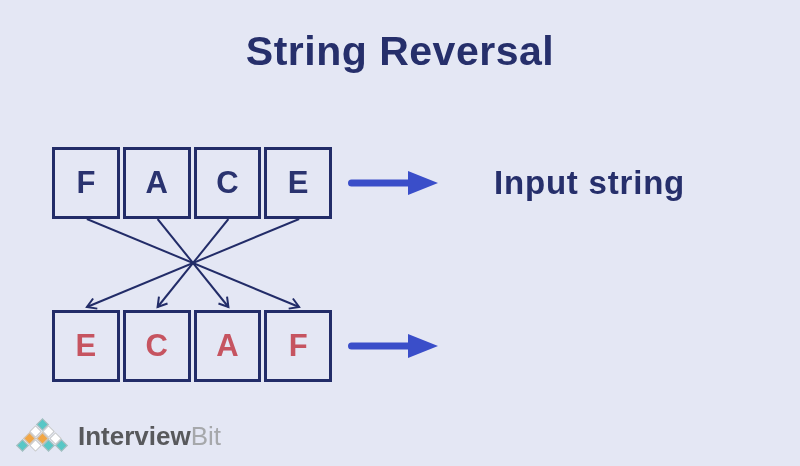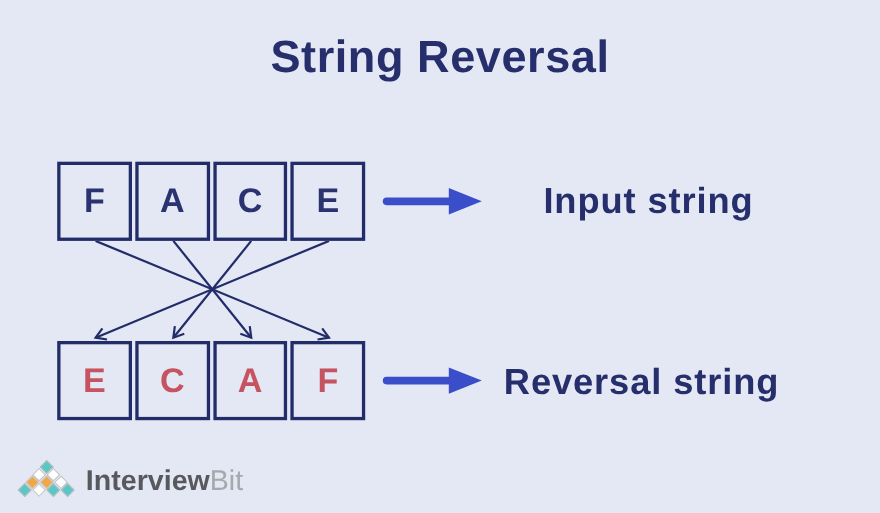--- a/index.html
+++ b/index.html
@@ -149,21 +149,20 @@
     <polygon points="61,3 91,15 61,27" fill="#3a4ec9"></polygon>
   </svg>
 
   <svg class="flow-arrow arrow-output" viewBox="0 0 92 30" xmlns="http://www.w3.org/2000/svg">
     <rect x="1" y="11.5" width="64" height="7" rx="3.5" fill="#3a4ec9"></rect>
     <polygon points="61,3 91,15 61,27" fill="#3a4ec9"></polygon>
   </svg>
 
   <div class="row-label label-input">Input string</div>
 
-  <div class="row-label label-output">Reversal string</div>
 
   <div class="logo">
     <div class="logo-mark" id="logo-mark">
         <div class="logo-row">
           <span class="diamond teal"></span>
         </div>
         <div class="logo-row">
           <span class="diamond white"></span>
           <span class="diamond white"></span>
         </div>

